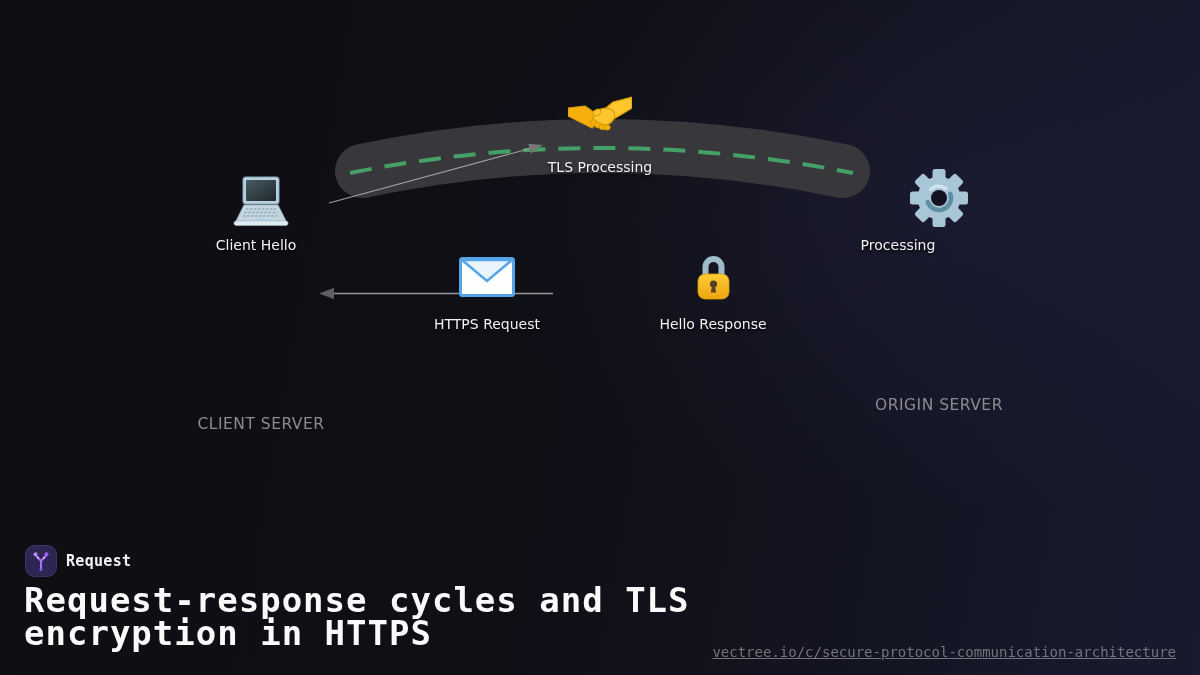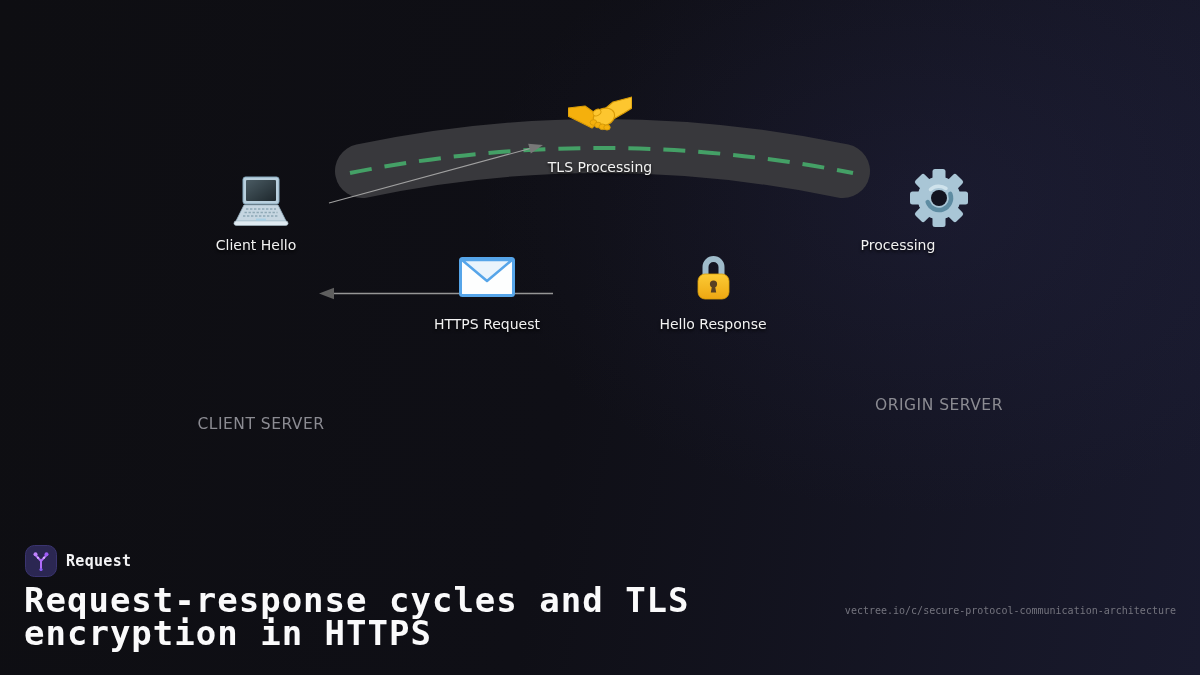--- a/index.html
+++ b/index.html
@@ -28,23 +28,23 @@
     font-family:"DejaVu Sans Mono","Liberation Mono",monospace;
     font-weight:bold;font-size:15px;letter-spacing:0.3px;color:#f3f3f5;
   }
   .poster-title{
     position:absolute;left:24px;top:584px;width:760px;
     font-family:"DejaVu Sans Mono","Liberation Mono",monospace;
     font-weight:bold;font-size:34px;line-height:33px;letter-spacing:1px;color:#fafafb;
     white-space:nowrap;
   }
   .poster-url{
-    position:absolute;right:24px;top:605px;
+    position:absolute;right:24px;top:644px;
     font-family:"DejaVu Sans Mono","Liberation Mono",monospace;
-    font-size:10px;color:var(--url_gray,#74747e);white-space:nowrap;
+    font-size:14px;color:var(--url_gray,#74747e);white-space:nowrap;text-decoration:underline;
   }
 </style>
 </head>
 <body>
 
 <div class="stage">
 
   <svg class="scene" width="1200" height="675" viewBox="0 0 1200 675">
 
     <path d="M 362 171 Q 600 121 843 171" fill="none" style="stroke:var(--band_gray,#38383c)" stroke-width="54" stroke-linecap="round"></path>

